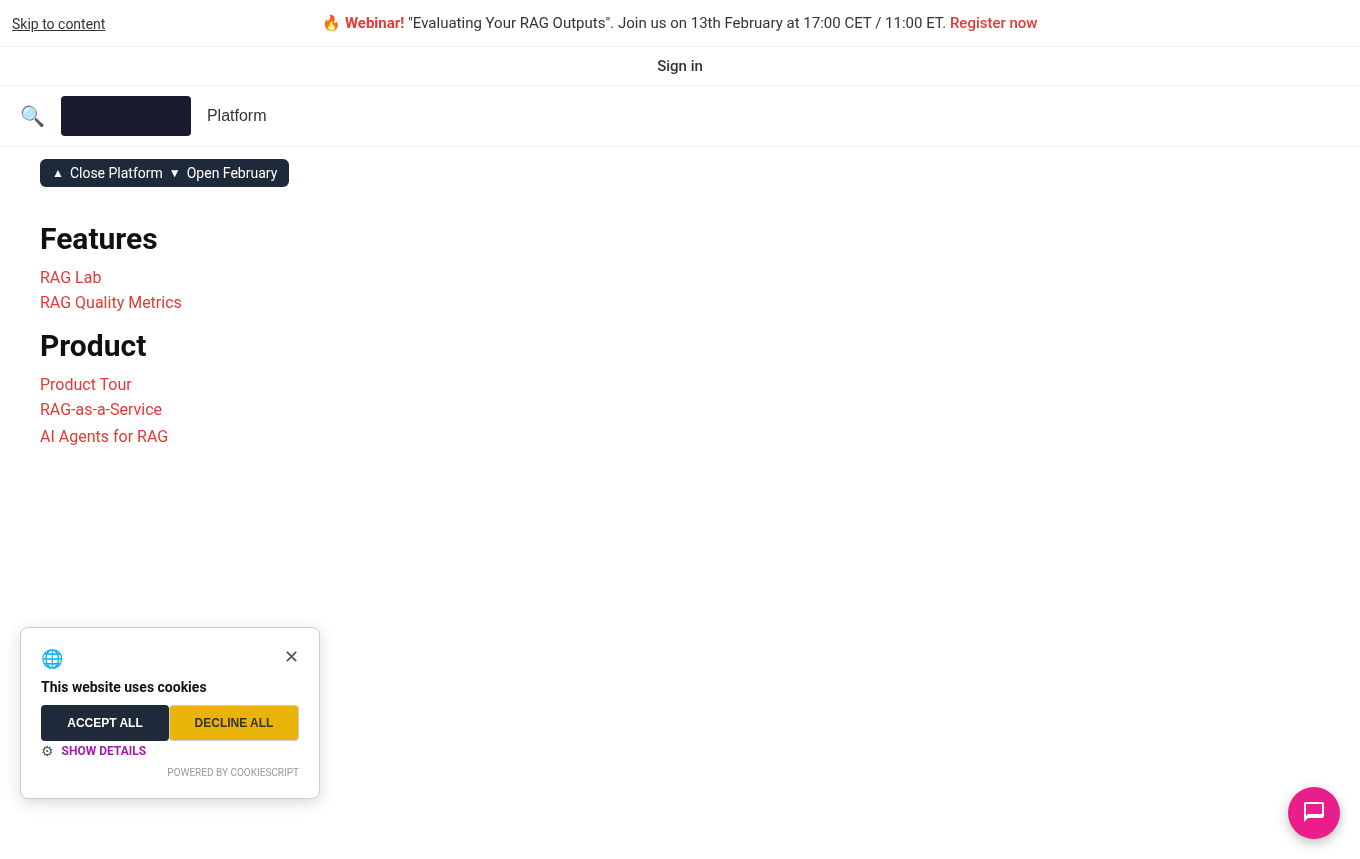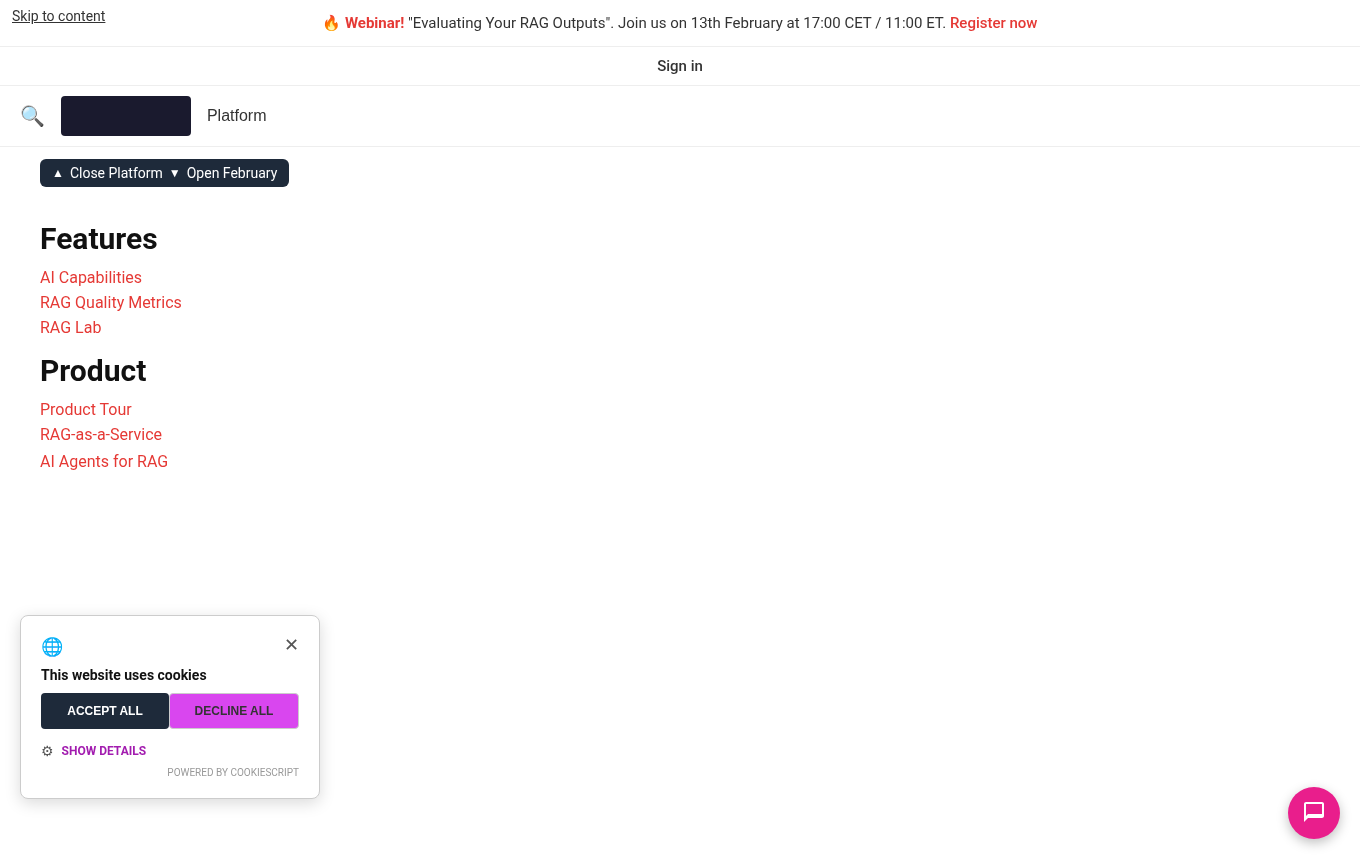--- a/index.html
+++ b/index.html
@@ -1,19 +1,19 @@
 <!DOCTYPE html>
 <html><head>
   <meta charset="utf-8">
   <style>
     * { margin: 0; padding: 0; box-sizing: border-box; }
     body { font-family: -apple-system, BlinkMacSystemFont, 'Segoe UI', Roboto, sans-serif; background: #fff; color: #333; font-size: 16px; }
 
     
-    .skip-link { position: absolute; top: 0; left: 0; padding: 8px 12px; font-size: 14px; color: #333; text-decoration: underline; cursor: pointer; }
+    .skip-link { position: absolute; top: 8px; left: 0; padding: 8px 12px; font-size: 14px; color: #333; text-decoration: underline; cursor: pointer; }
 
     
     .banner { background: #fff; border-bottom: 1px solid #eee; text-align: center; padding: 14px 20px; font-size: 15px; }
     .banner .webinar-label { color: #e53935; font-weight: 700; }
     .banner .register-link { color: #e53935; text-decoration: none; font-weight: 500; }
 
     
     .header { display: flex; align-items: center; justify-content: center; padding: 10px 30px; border-bottom: 1px solid #eee; }
     .sign-in-link { color: #333; text-decoration: none; font-size: 15px; font-weight: 500; }
 
@@ -51,23 +51,23 @@
       padding: 20px;
       box-shadow: 0 4px 16px rgba(0,0,0,0.15);
       z-index: 1000;
     }
     .cookie-banner-header { display: flex; justify-content: space-between; align-items: flex-start; margin-bottom: 10px; }
     .cookie-banner-header .globe-icon { font-size: 18px; color: #555; }
     .cookie-banner-header .close-btn { background: none; border: none; font-size: 18px; cursor: pointer; color: #555; line-height: 1; }
     .cookie-title { font-size: 14px; font-weight: 700; color: #111; margin-bottom: 10px; }
     .cookie-text { font-size: 12px; color: #444; line-height: 1.5; margin-bottom: 14px; }
     .cookie-text a { color: #555; text-decoration: underline; }
-    .cookie-buttons { display: flex; margin-bottom: 14px; }
+    .cookie-buttons { display: flex; margin-bottom: 2px; }
     .btn-accept { background: #1e2a3a; color: #fff; border: none; border-radius: 4px; padding: 10px 14px; font-size: 12px; font-weight: 700; cursor: pointer; flex: 1; }
-    .btn-decline { background: #d946ef; color: #333; border: 1px solid #ccc; border-radius: 4px; padding: 10px 14px; font-size: 12px; font-weight: 700; cursor: pointer; flex: 1; }
+    .btn-decline { background: #eab308; color: #333; border: 1px solid #ccc; border-radius: 4px; padding: 10px 14px; font-size: 12px; font-weight: 700; cursor: pointer; flex: 1; }
     .show-details-row { display: flex; align-items: center; gap: 8px; margin-bottom: 8px; }
     .gear-icon { font-size: 14px; color: #555; }
     .show-details-link { font-size: 12px; color: #a21caf; text-decoration: none; font-weight: 700; cursor: pointer; }
     .powered-by { font-size: 10px; color: #999; text-align: right; }
 
     
     .chat-btn {
       position: fixed;
       bottom: 20px;
       right: 20px;
@@ -117,27 +117,24 @@
     <span class="open-text">Open February</span>
   </div>
 </div>
 
 <div class="nav-content">
 
   <div>
     <div class="section-heading">Features</div>
     <ul class="nav-links-list">
       <li>
-        <a href="#">AI Capabilities</a>
+        <a href="#">RAG Lab</a>
       </li>
       <li>
         <a href="#">RAG Quality Metrics</a>
-      </li>
-      <li>
-        <a href="#">RAG Lab</a>
       </li>
     </ul>
   </div>
 
   <div>
     <div class="section-heading">Product</div>
     <ul class="nav-links-list">
       <li>
         <a href="#">Product Tour</a>
       </li>

